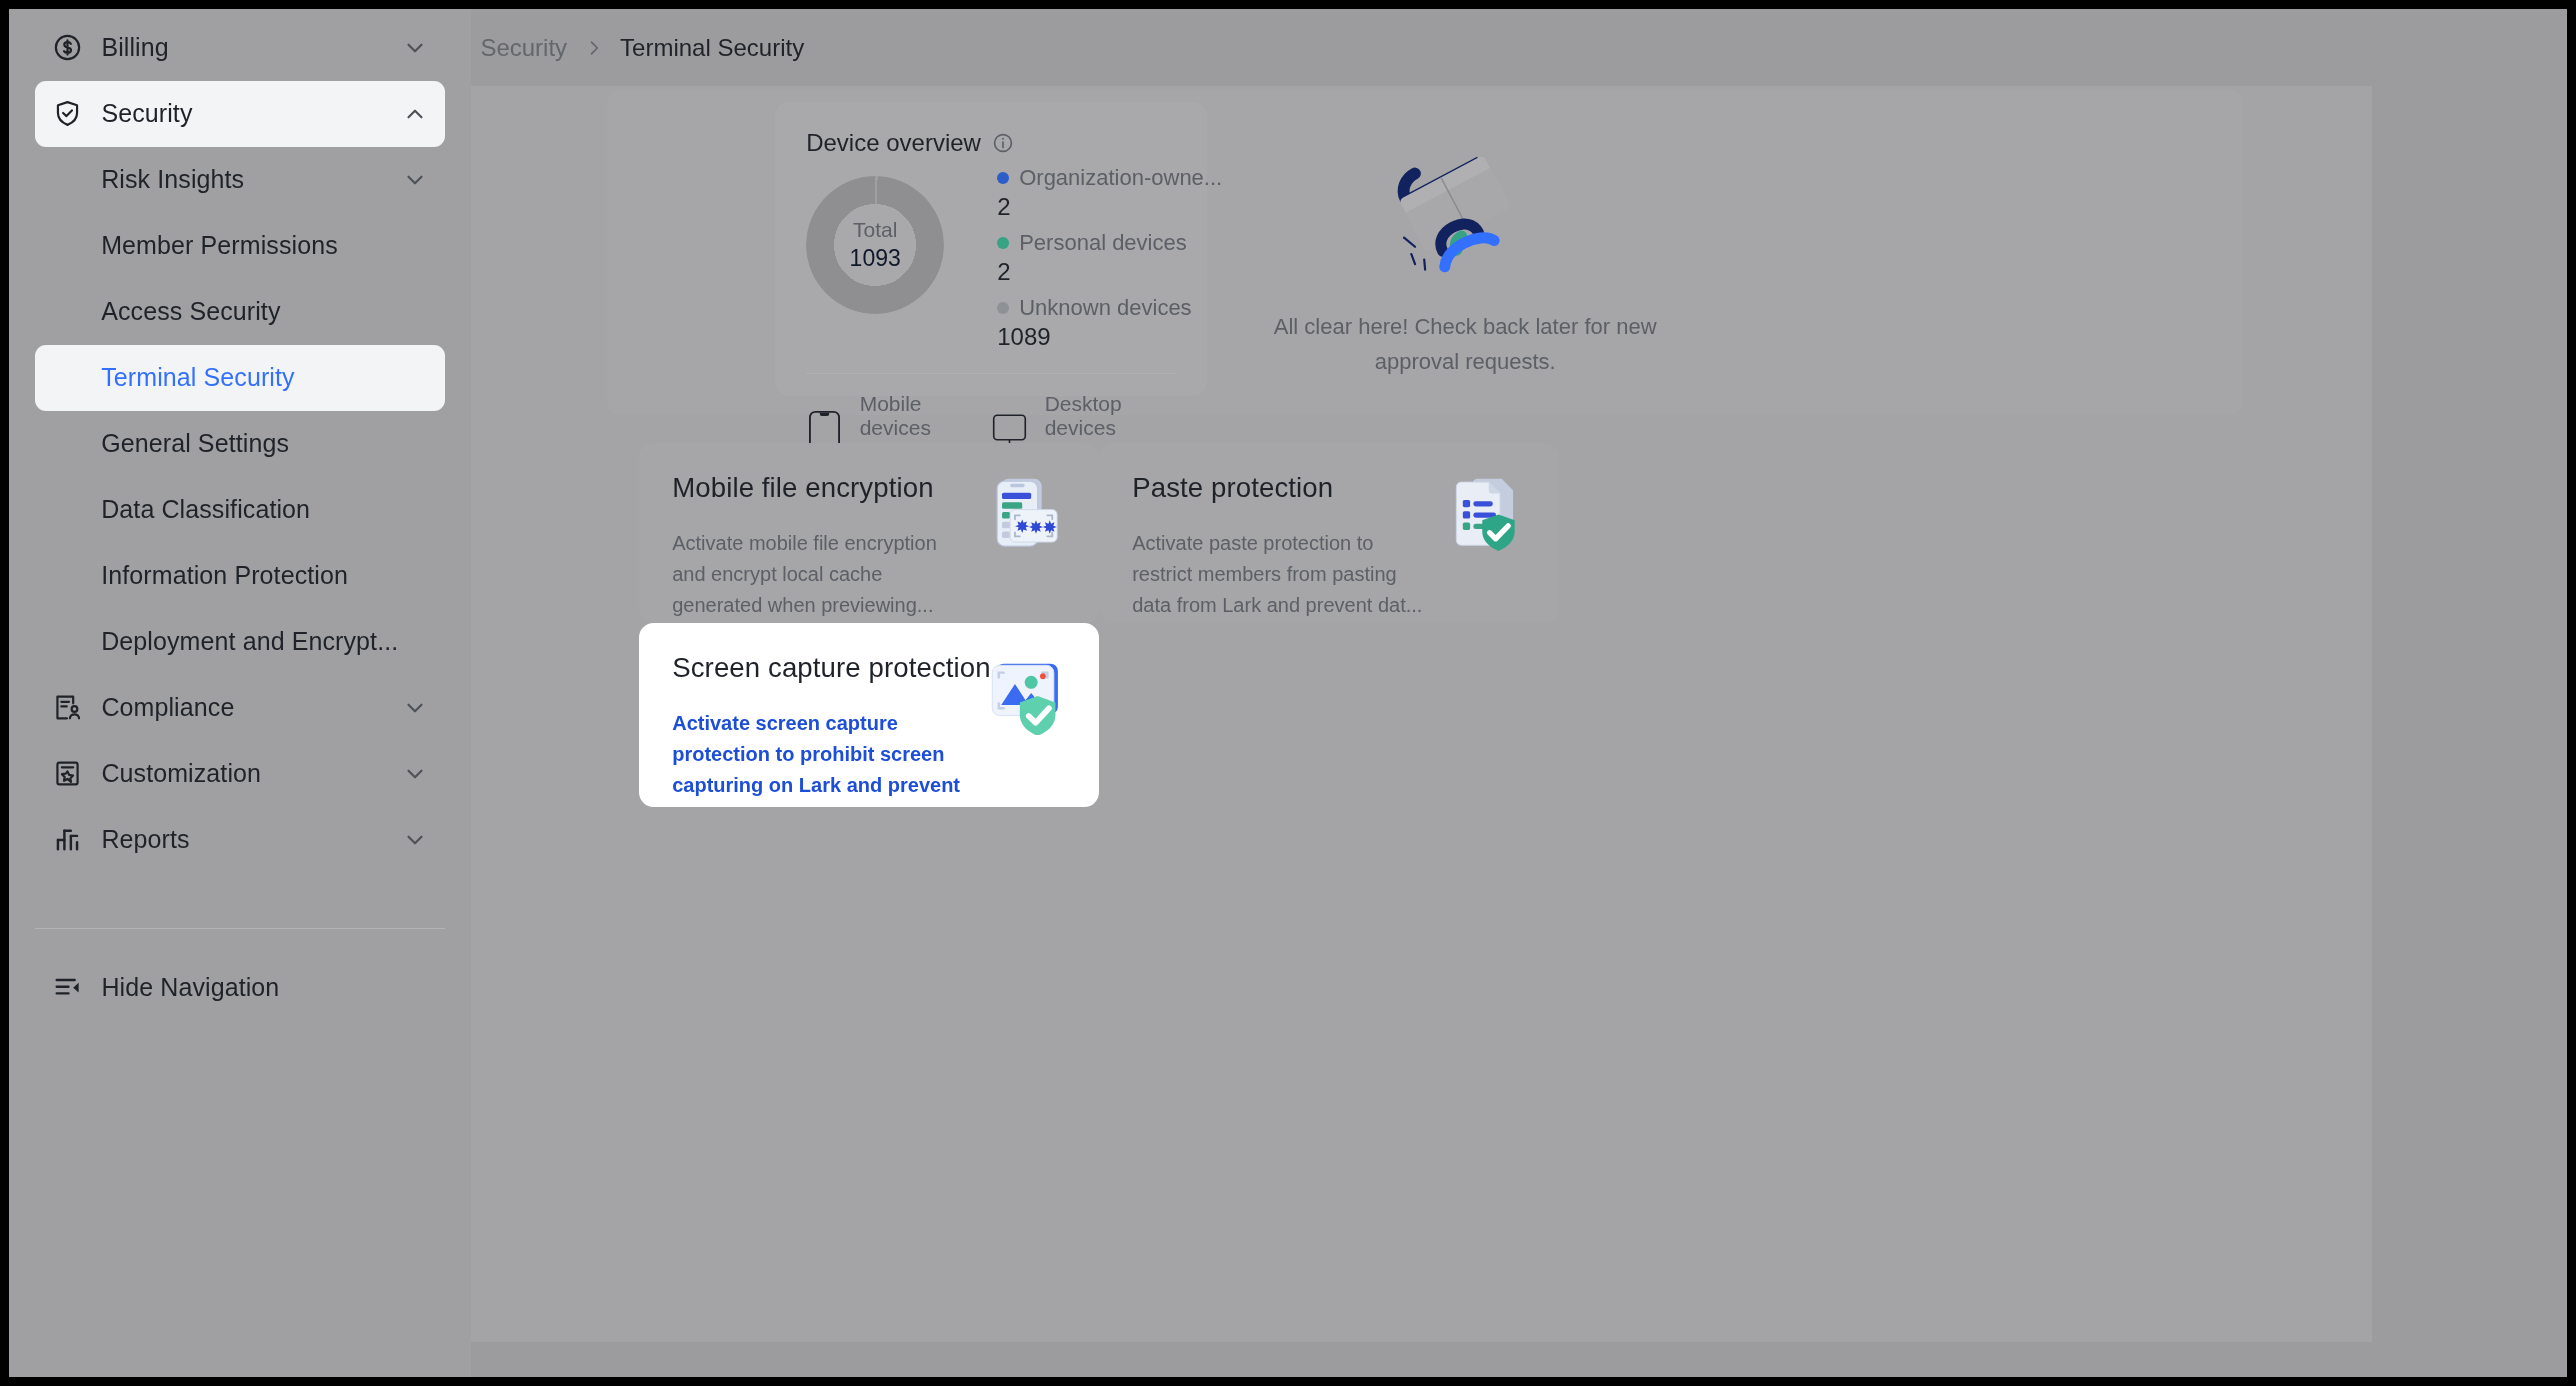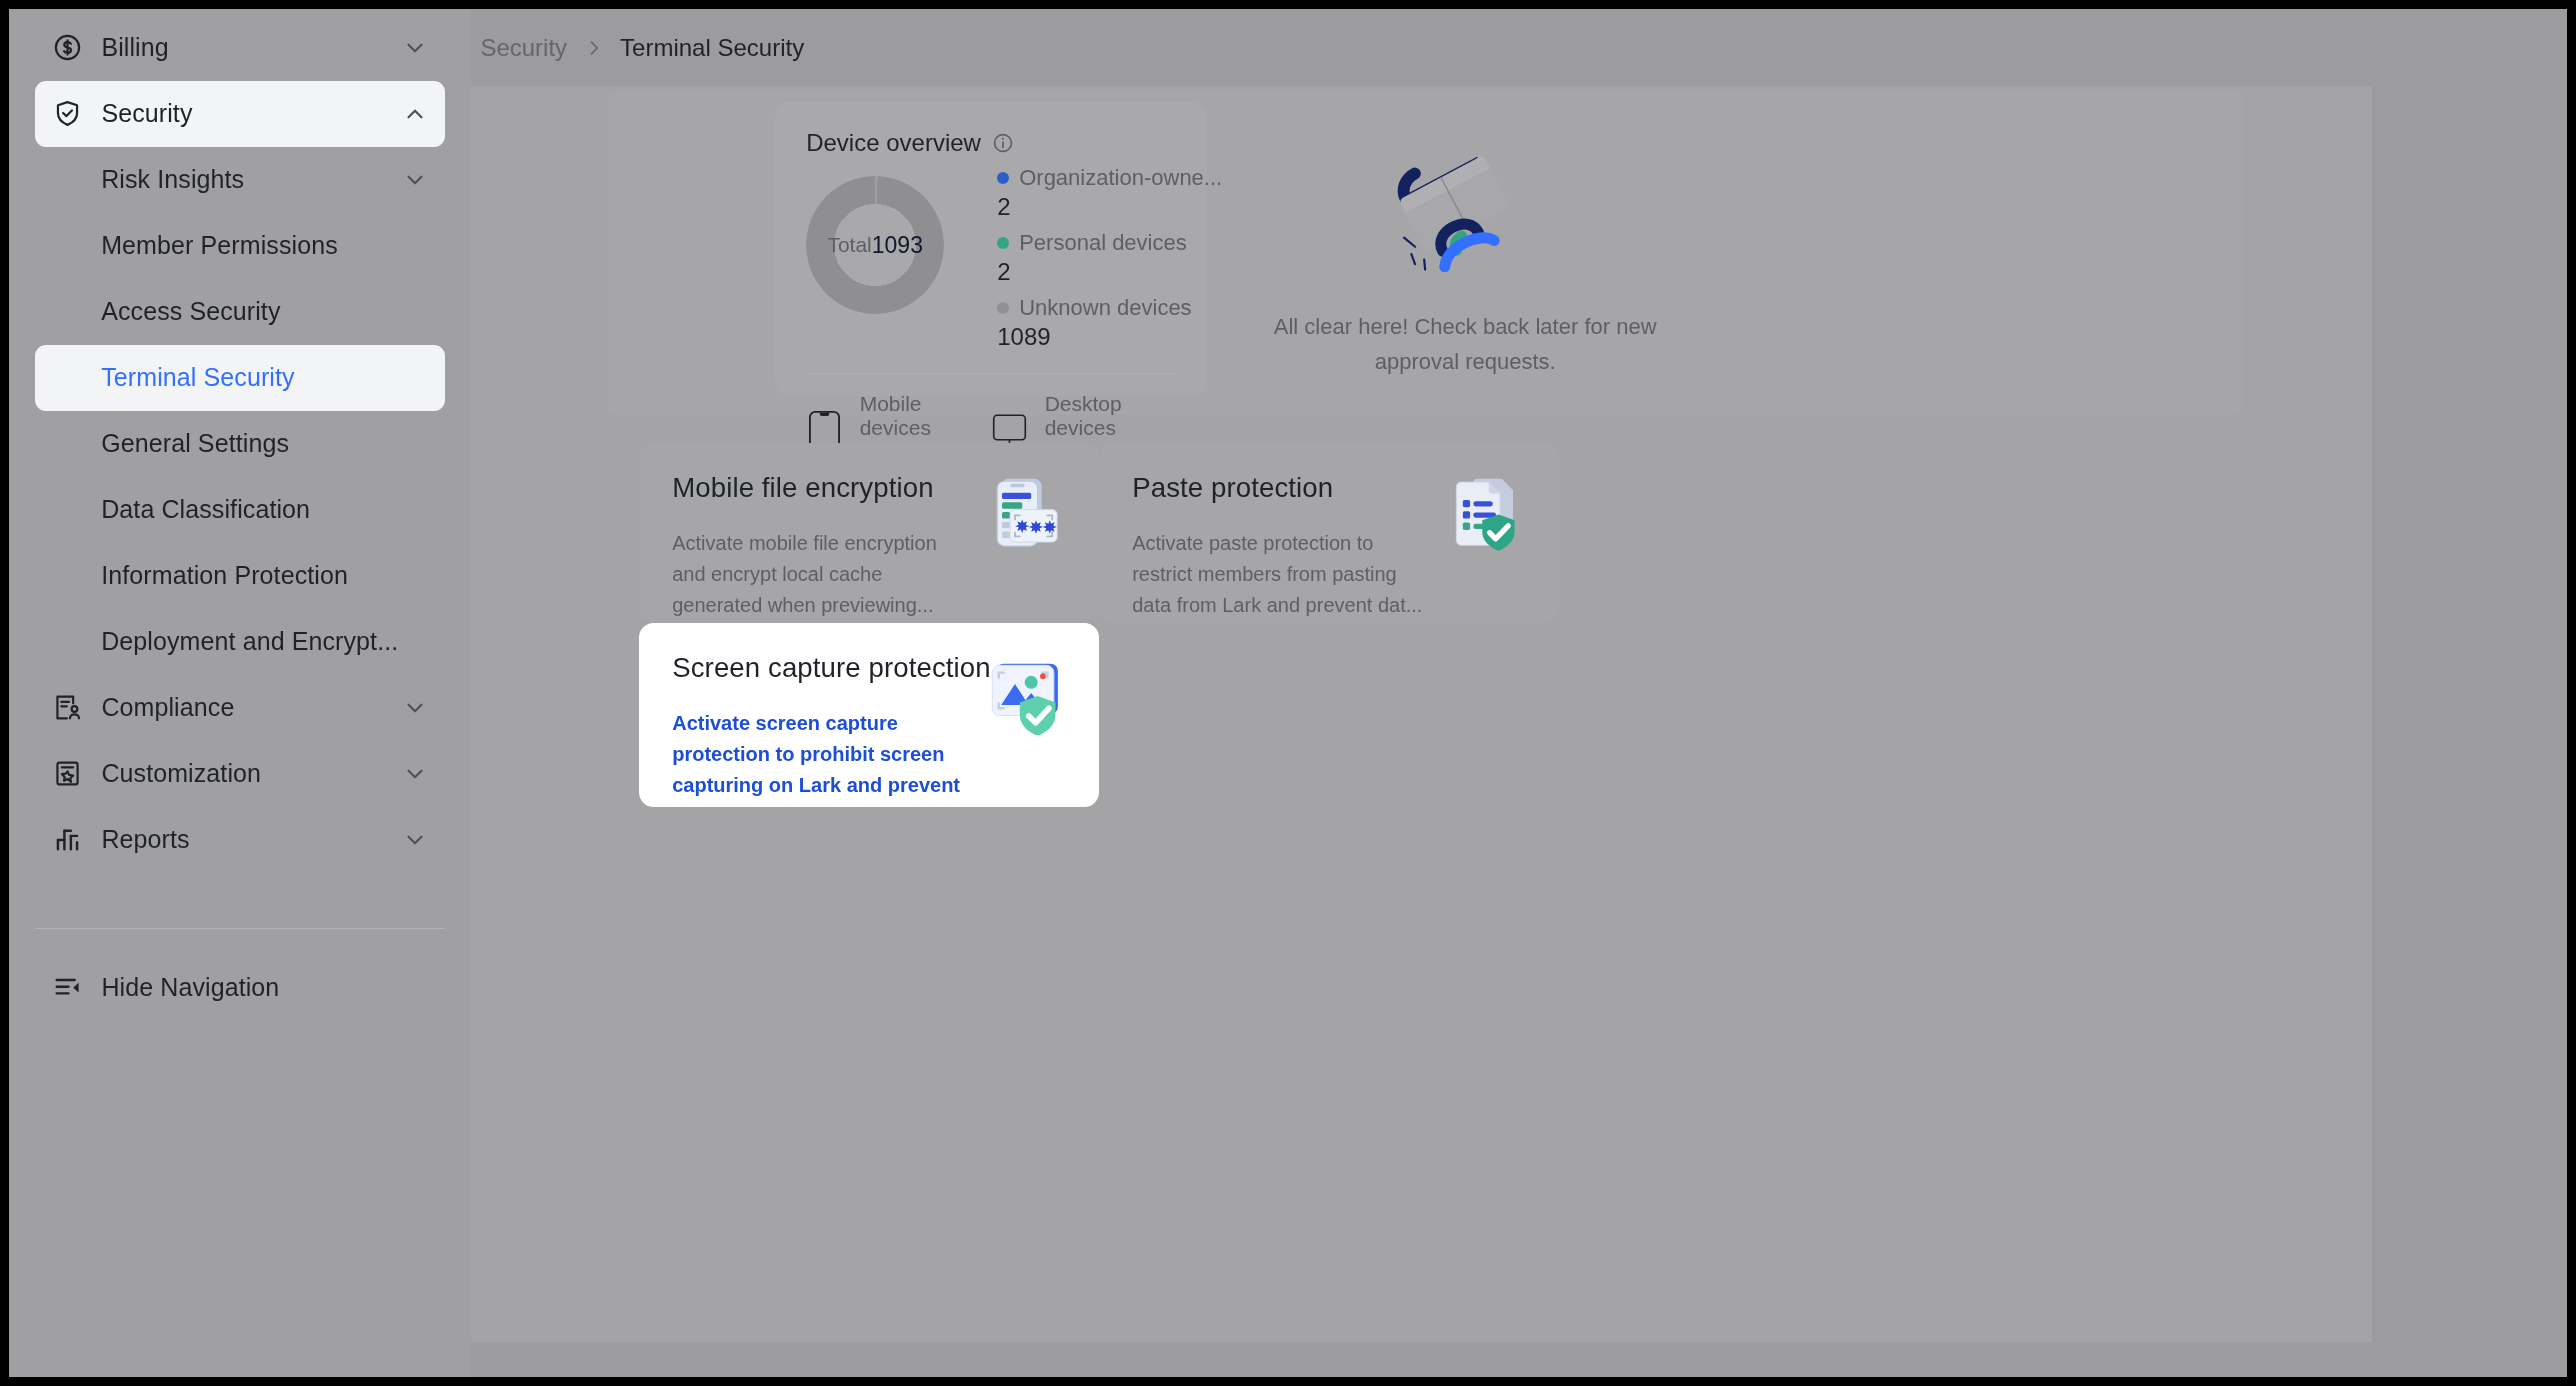--- a/index.html
+++ b/index.html
@@ -144,21 +144,21 @@
       conic-gradient(from 0.6deg,
         #a0a0a2 0deg 1.6deg,
         #8f8f91 1.6deg 359.4deg,
         #a0a0a2 359.4deg 360deg);
     -webkit-mask: radial-gradient(circle, transparent 0 41px, #000 41px);
             mask: radial-gradient(circle, transparent 0 41px, #000 41px);
   }
   .donut-center {
     position: absolute;
     left: 0; top: 0; width: 138px; height: 138px;
-    display: flex; 
+    display: flex; flex-direction: column;
     align-items: center; justify-content: center;
     line-height: 1.25;
   }
   .donut-label { font-size: 21px; color: #5c5f66; }
   .donut-value { font-size: 23px; color: #0f172a; }
 
   .legend { margin-left: 53px; padding-top: 1.8px; }
   .legend-item { margin-bottom: 9.2px; }
   .legend-row { display: flex; align-items: center; gap: 10px; }
   .dot { width: 12px; height: 12px; border-radius: 50%; flex: 0 0 12px; }

